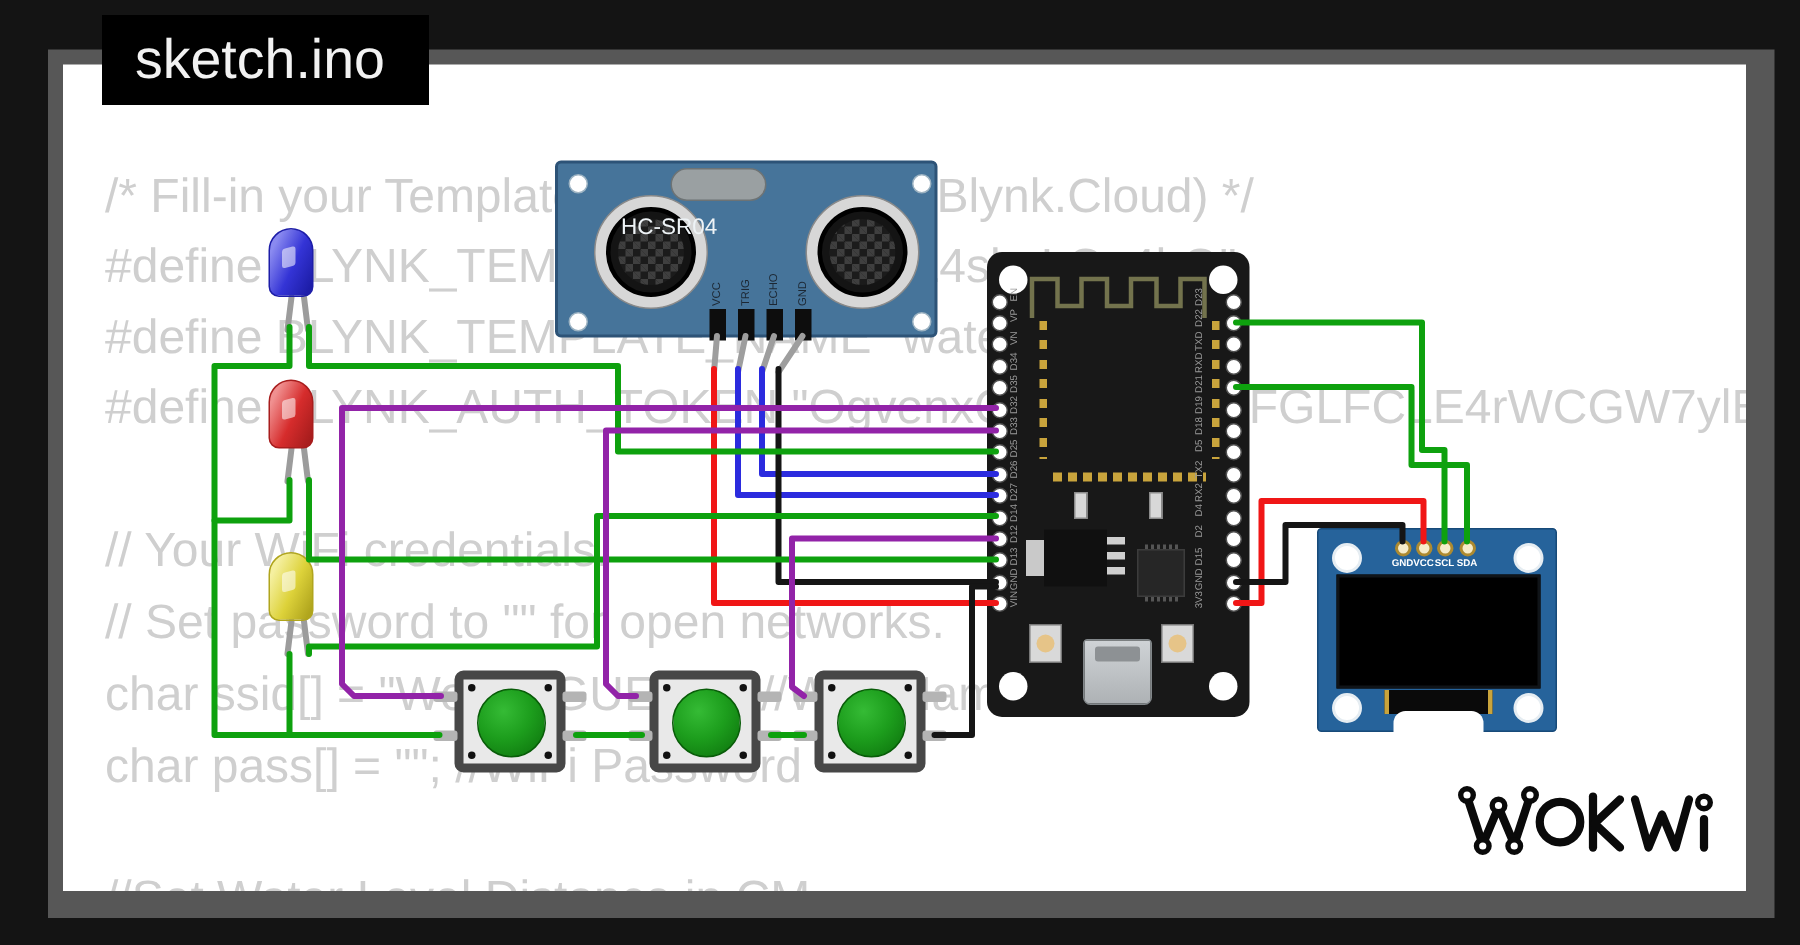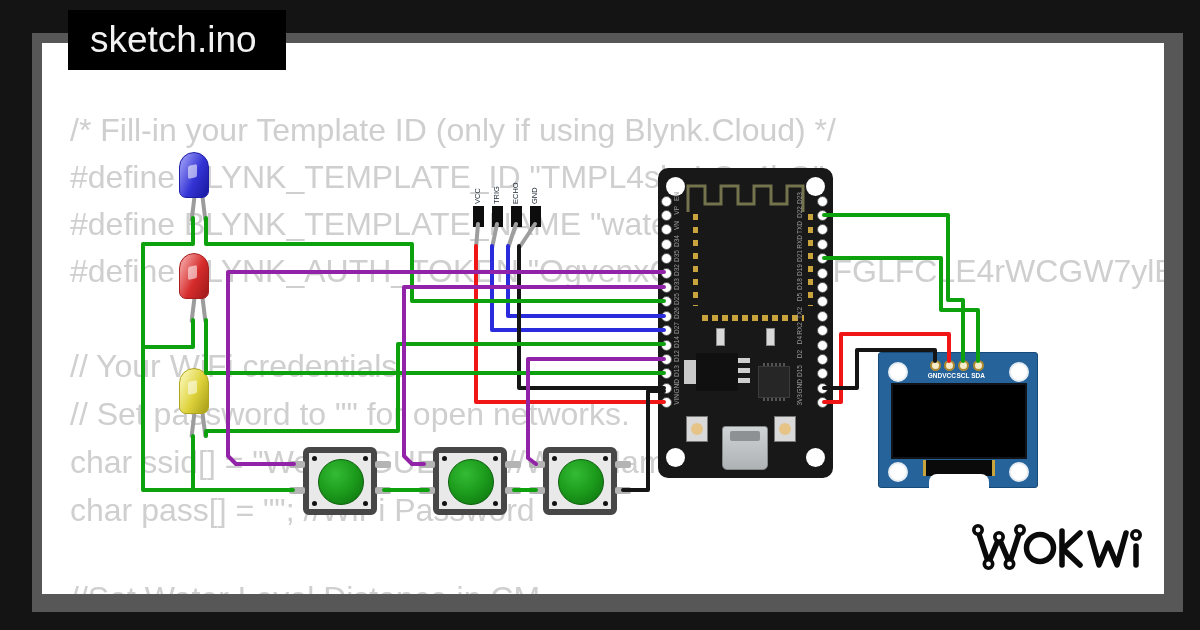--- a/index.html
+++ b/index.html
@@ -90,20 +90,38 @@
           <div class="code-line" style="left: 70px; top: 253px;">#define BLYNK_AUTH_TOKEN "OgvenxC1TZDqMdeFGLFCLE4rWCGW7ylB"</div>
           <div class="code-line" style="left: 70px; top: 348px;">// Your WiFi credentials.</div>
           <div class="code-line" style="left: 70px; top: 396px;">// Set password to "" for open networks.</div>
           <div class="code-line" style="left: 70px; top: 444px;">char ssid[] = "Wokwi-GUEST"; //WiFi Name</div>
           <div class="code-line" style="left: 70px; top: 492px;">char pass[] = ""; //WiFi Password</div>
           <div class="code-line" style="left: 70px; top: 580px;">//Set Water Level Distance in CM</div>
         </div>
 
       <div id="comp-layer">
 
+        <div class="sensor">
+          <div class="hole" style="left:7px;top:7px"></div>
+          <div class="hole" style="left:236px;top:7px"></div>
+          <div class="hole" style="left:7px;top:99px"></div>
+          <div class="hole" style="left:236px;top:99px"></div>
+          <div class="osc"></div>
+          <div class="transducer" style="left:24px;top:21px">
+            <div class="trans-inner">
+                <div class="mesh"></div>
+              </div>
+          </div>
+          <div class="transducer" style="left:165px;top:21px">
+            <div class="trans-inner">
+                <div class="mesh"></div>
+              </div>
+          </div>
+          <div class="sensor-label">HC-SR04</div>
+        </div>
 
         <div class="esp32">
           <div class="esp-hole" style="left:8px;top:9px"></div>
           <div class="esp-hole" style="left:148px;top:9px"></div>
           <div class="esp-hole" style="left:8px;top:280px"></div>
           <div class="esp-hole" style="left:148px;top:280px"></div>
           <svg width="135" height="42" style="position:absolute;left:25px;top:6px">
             <path d="M5,38 V12 H22 V30 H38 V12 H55 V30 H71 V12 H88 V30 H104 V12 H120 V38" fill="none" stroke="#73734d" stroke-width="3"></path>
           </svg>
           <div class="goldrow"></div>

